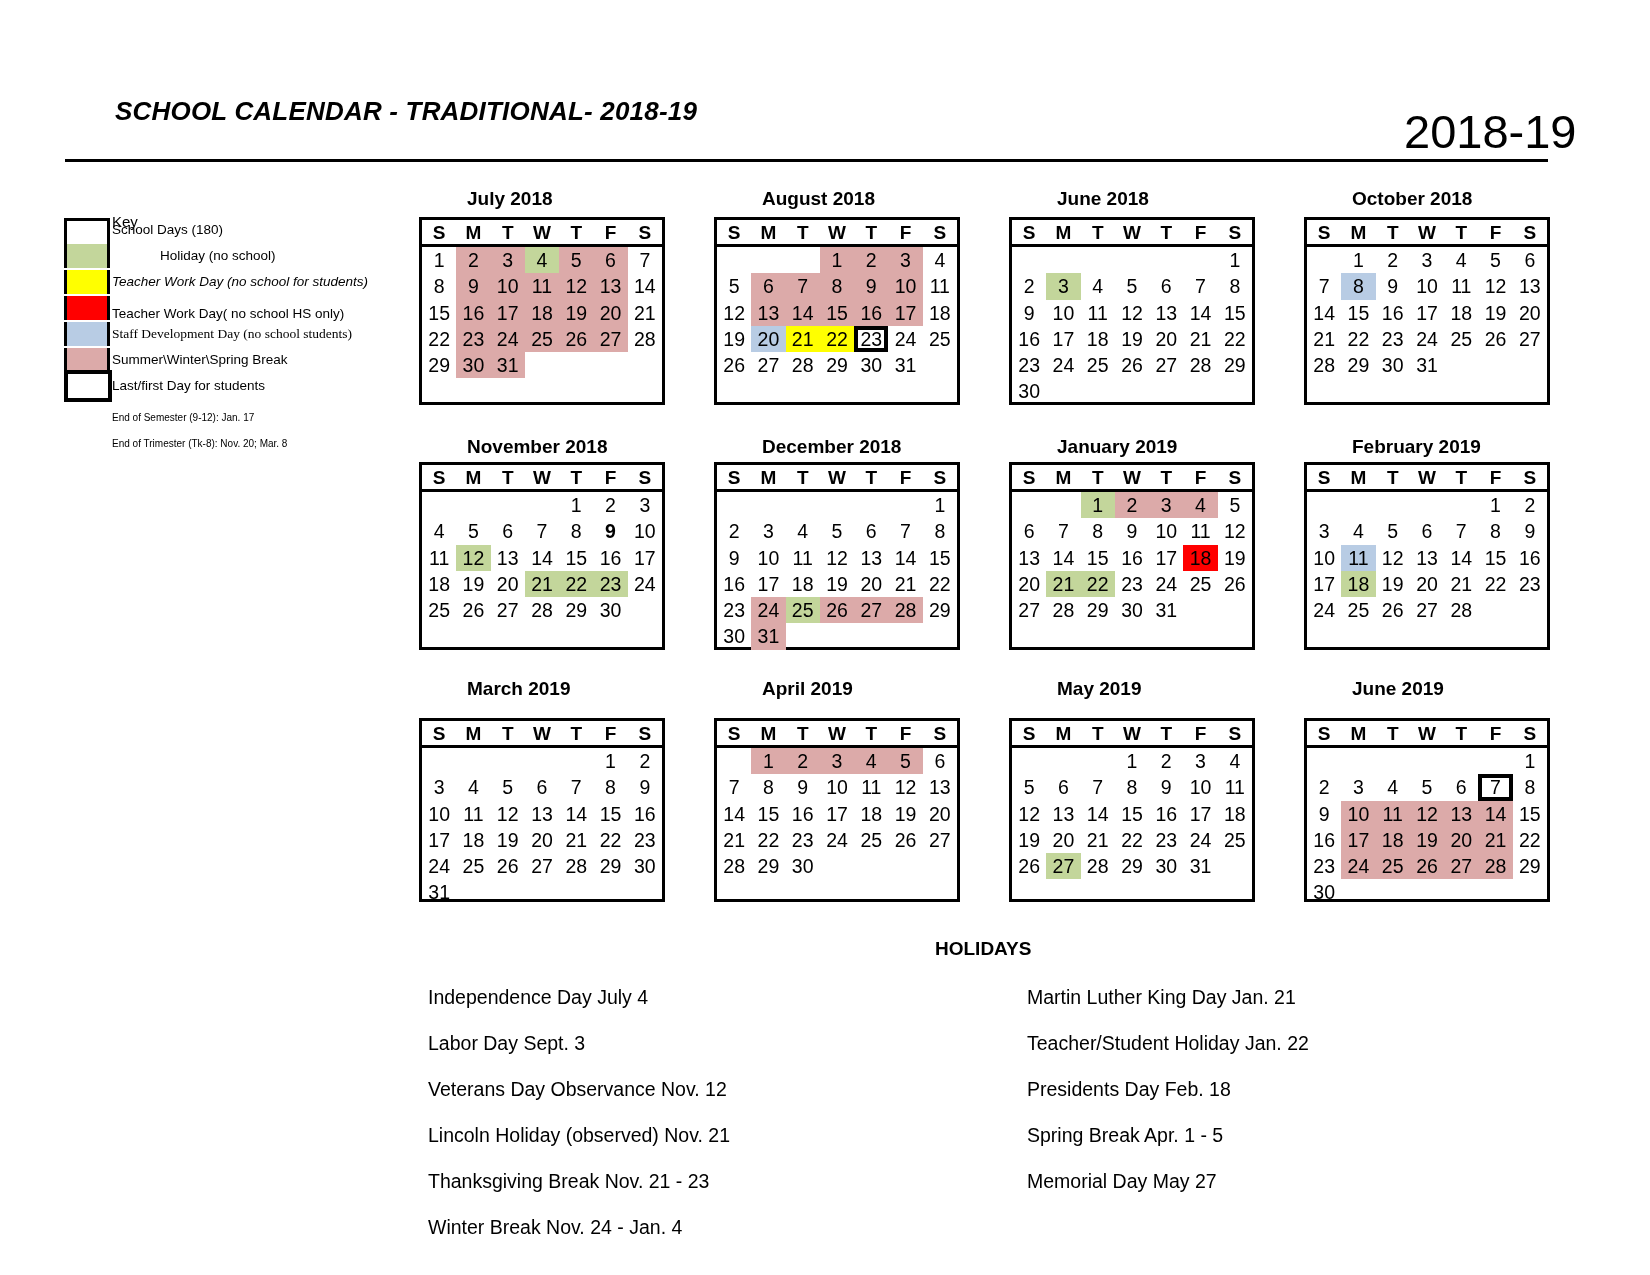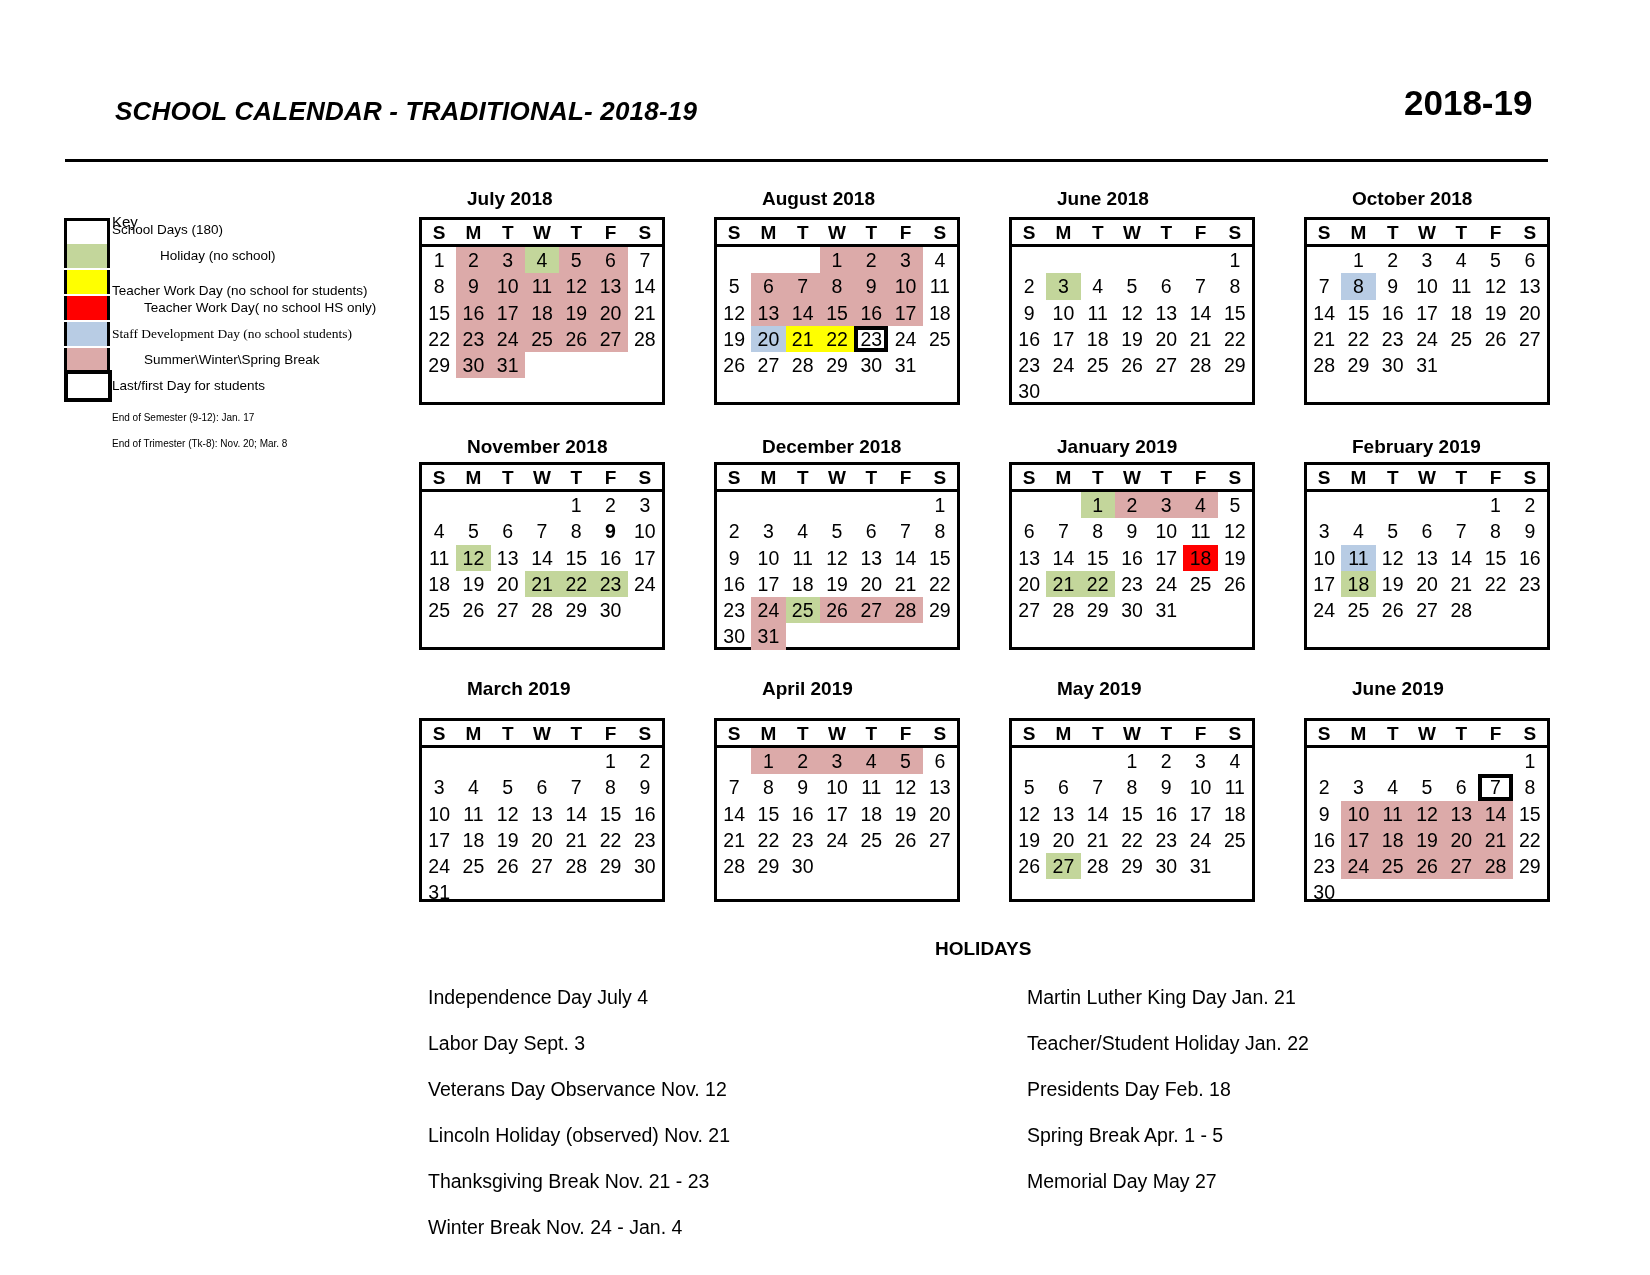--- a/index.html
+++ b/index.html
@@ -1,18 +1,18 @@
 <!DOCTYPE html>
 <html><head>
 <meta charset="utf-8">
 <style>
   html, body { margin:0; padding:0; background:#fff; }
   body { width:1650px; height:1275px; position:relative; overflow:hidden; font-family:"Liberation Sans", sans-serif; color:#000; }
   .title { position:absolute; left:115px; top:96px; font-size:26px; font-weight:bold; font-style:italic; letter-spacing:0.2px; }
-  .year-badge { position:absolute; left:1404px; top:83px; font-size:35px; font-weight:bold; }
+  .year-badge { position:absolute; left:1404px; top:104px; font-size:47px; font-weight:normal; }
   .rule { position:absolute; left:65px; top:159px; width:1483px; height:3px; background:#000; }
 
   .key { position:absolute; left:64px; top:190px; width:340px; }
   .key-title { position:absolute; left:48px; top:0; font-size:15px;margin-top:23px; }
   .key-row { position:absolute; left:48px; font-size:13.5px; white-space:nowrap; }
   .sw { position:absolute; left:3px; width:40px; }
   .sw-last { position:absolute; left:0; width:40px; height:24px; border:4px solid #000; background:#fff; }
   .key-note { position:absolute; left:48px; font-size:10px; white-space:nowrap; }
 
   .month { position:absolute; width:246px; }
@@ -43,27 +43,27 @@
 <div class="rule"></div>
 
 <div class="key">
   <div class="key-title">Key</div>
   <div id="key-rows">
       <div class="sw" style="top: 28px; height: 24px; background: rgb(255, 255, 255); border-left: 3px solid rgb(0, 0, 0); border-right: 3px solid rgb(0, 0, 0); left: 0px; border-top: 3px solid rgb(0, 0, 0);"></div>
       <div class="key-row" style="top: 32px;">School Days (180)</div>
       <div class="sw" style="top: 54px; height: 24px; background: rgb(195, 214, 155); border-left: 3px solid rgb(0, 0, 0); border-right: 3px solid rgb(0, 0, 0); left: 0px;"></div>
       <div class="key-row" style="top: 58px; margin-left: 48px;">Holiday (no school)</div>
       <div class="sw" style="top: 80px; height: 24px; background: rgb(255, 255, 0); border-left: 3px solid rgb(0, 0, 0); border-right: 3px solid rgb(0, 0, 0); left: 0px;"></div>
-      <div class="key-row" style="top: 93px;">Teacher Work Day (no school for students)</div>
+      <div class="key-row" style="top: 84px; font-style: italic;">Teacher Work Day (no school for students)</div>
       <div class="sw" style="top: 106px; height: 24px; background: rgb(255, 0, 0); border-left: 3px solid rgb(0, 0, 0); border-right: 3px solid rgb(0, 0, 0); left: 0px;"></div>
-      <div class="key-row" style="top: 110px; margin-left: 32px;">Teacher Work Day( no school HS only)</div>
+      <div class="key-row" style="top: 116px;">Teacher Work Day( no school HS only)</div>
       <div class="sw" style="top: 132px; height: 24px; background: rgb(184, 204, 228); border-left: 3px solid rgb(0, 0, 0); border-right: 3px solid rgb(0, 0, 0); left: 0px;"></div>
       <div class="key-row" style="top: 136px; font-family: Liberation Serif, serif;">Staff Development Day (no school students)</div>
       <div class="sw" style="top: 158px; height: 24px; background: rgb(220, 170, 169); border-left: 3px solid rgb(0, 0, 0); border-right: 3px solid rgb(0, 0, 0); left: 0px;"></div>
-      <div class="key-row" style="top: 162px; margin-left: 32px;">Summer\Winter\Spring Break</div>
+      <div class="key-row" style="top: 162px;">Summer\Winter\Spring Break</div>
       <div class="sw-last" style="top: 180px;"></div>
       <div class="key-row" style="top: 188px;">Last/first Day for students</div>
       <div class="key-note" style="top: 222px;">End of Semester (9-12): Jan. 17</div>
       <div class="key-note" style="top: 248px;">End of Trimester (Tk-8): Nov. 20; Mar. 8</div>
     </div>
 </div>
 
 <div id="months">
     <div class="month" style="left: 419px; top: 188px;">
       <div class="month-title">July 2018</div>

